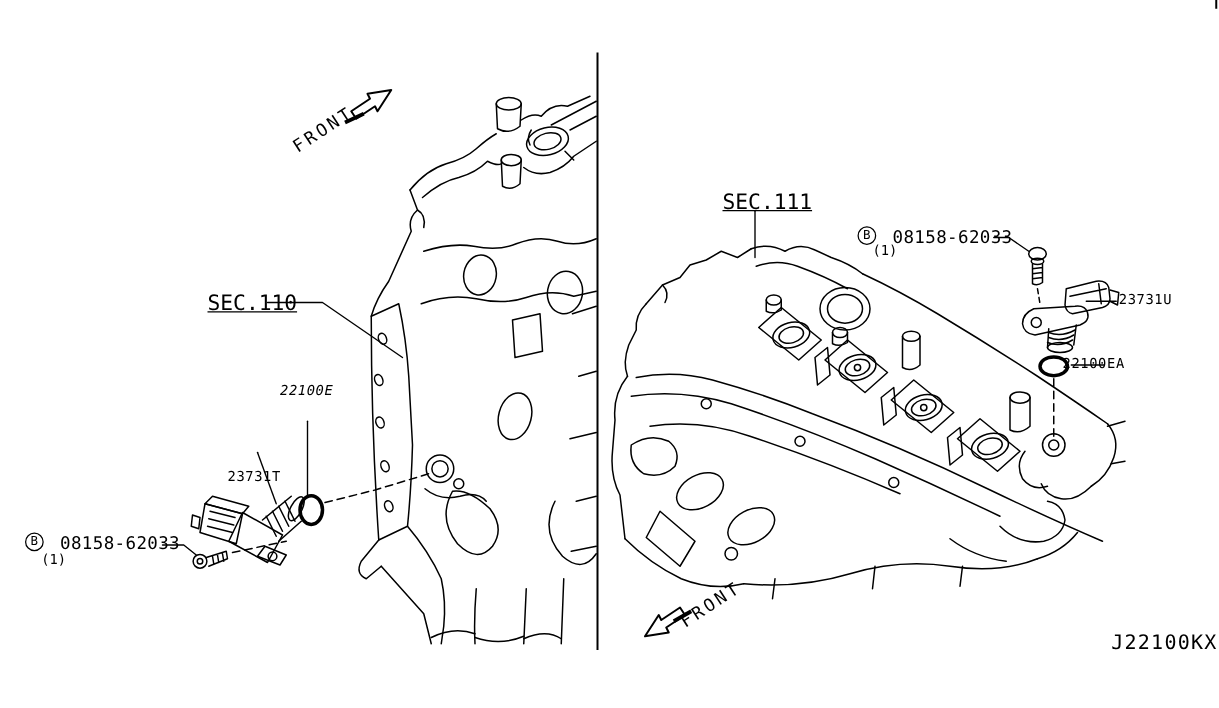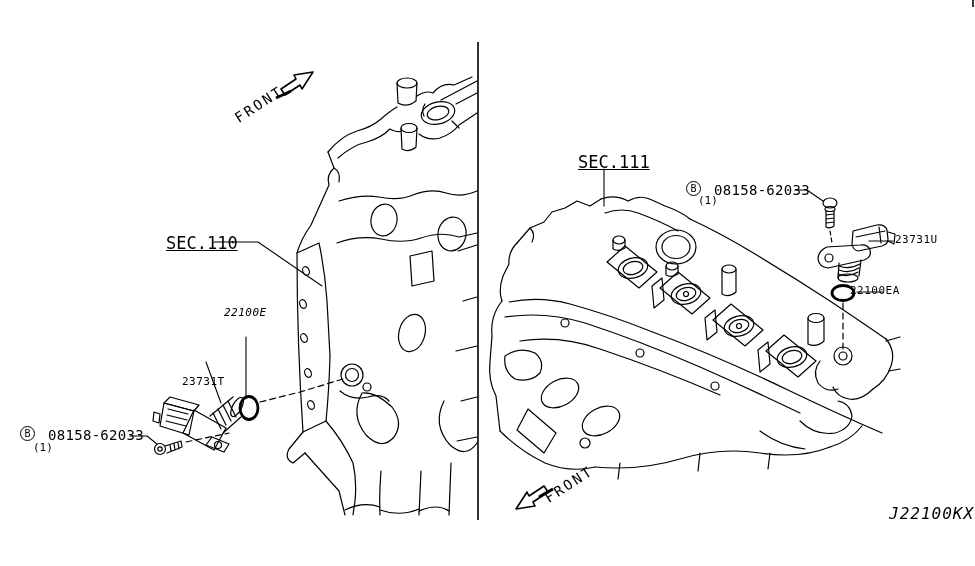--- a/index.html
+++ b/index.html
@@ -6,21 +6,21 @@
   .canvas{
     position:relative;width:975px;height:566px;background:#fff;overflow:hidden;
     font-family:"DejaVu Sans Mono","Liberation Mono",monospace;color:#000;
   }
   .art{position:absolute;left:0;top:0;}
   .label{position:absolute;white-space:nowrap;line-height:1;color:#000;}
   .pn{font-size:11px;letter-spacing:.5px;}
   .pn-lg{font-size:14px;letter-spacing:.3px;margin-left:12px;}
   .sec{font-size:17px;letter-spacing:0;text-decoration:underline;}
   .qty{font-size:11px;letter-spacing:0;}
-  .code{font-size:16px;letter-spacing:1px;font-style:italic;}
+  .code{font-size:16px;letter-spacing:1px;}
   .front{font-size:14px;letter-spacing:2.5px;transform-origin:0 50%;}
   .front-left{transform:rotate(-33deg);}
   .front-right{transform:rotate(-33deg);}
   .bolt-label{display:flex;align-items:flex-start;}
   .bmark{
     display:inline-flex;width:13px;height:13px;border:1.3px solid #000;border-radius:50%;
     font-size:10px;line-height:12px;align-items:center;justify-content:center;
     margin-right:1px;flex:0 0 auto;
   }
 </style>

